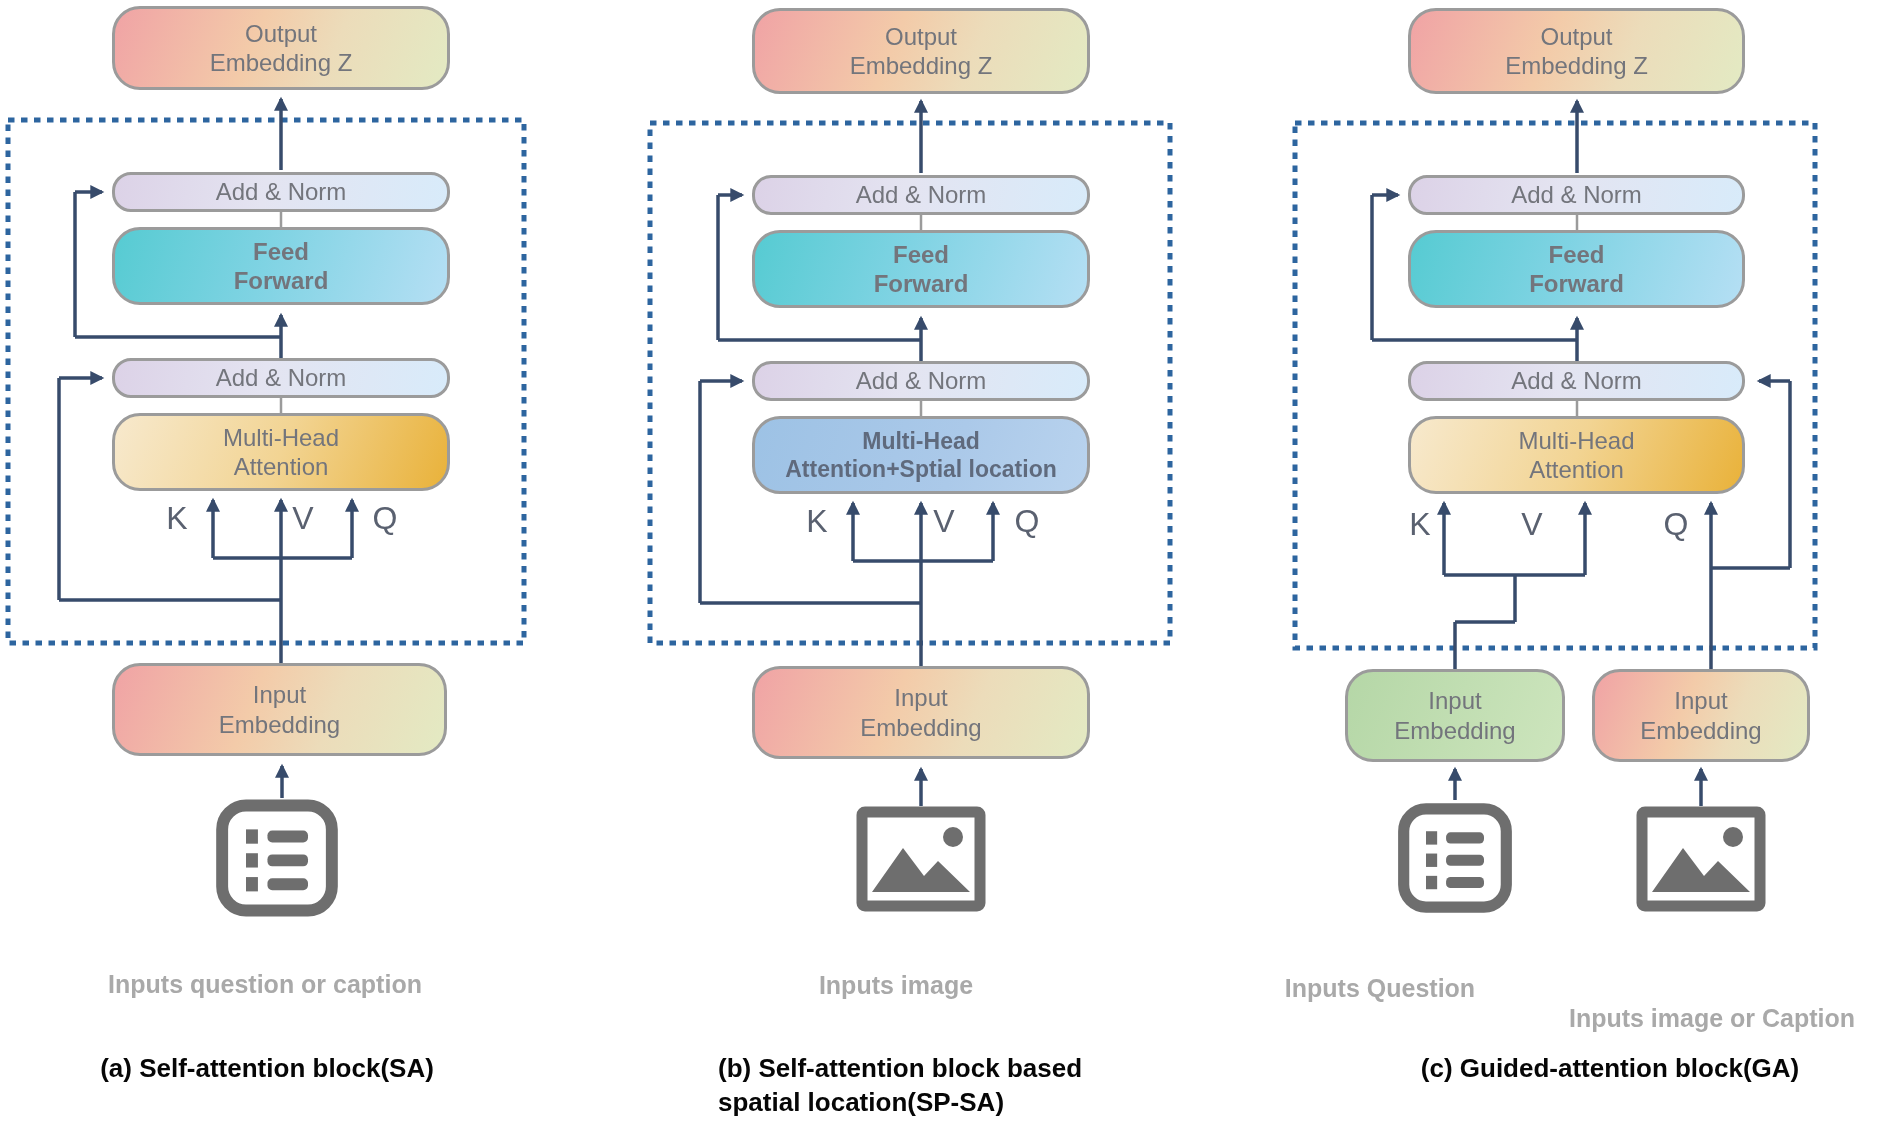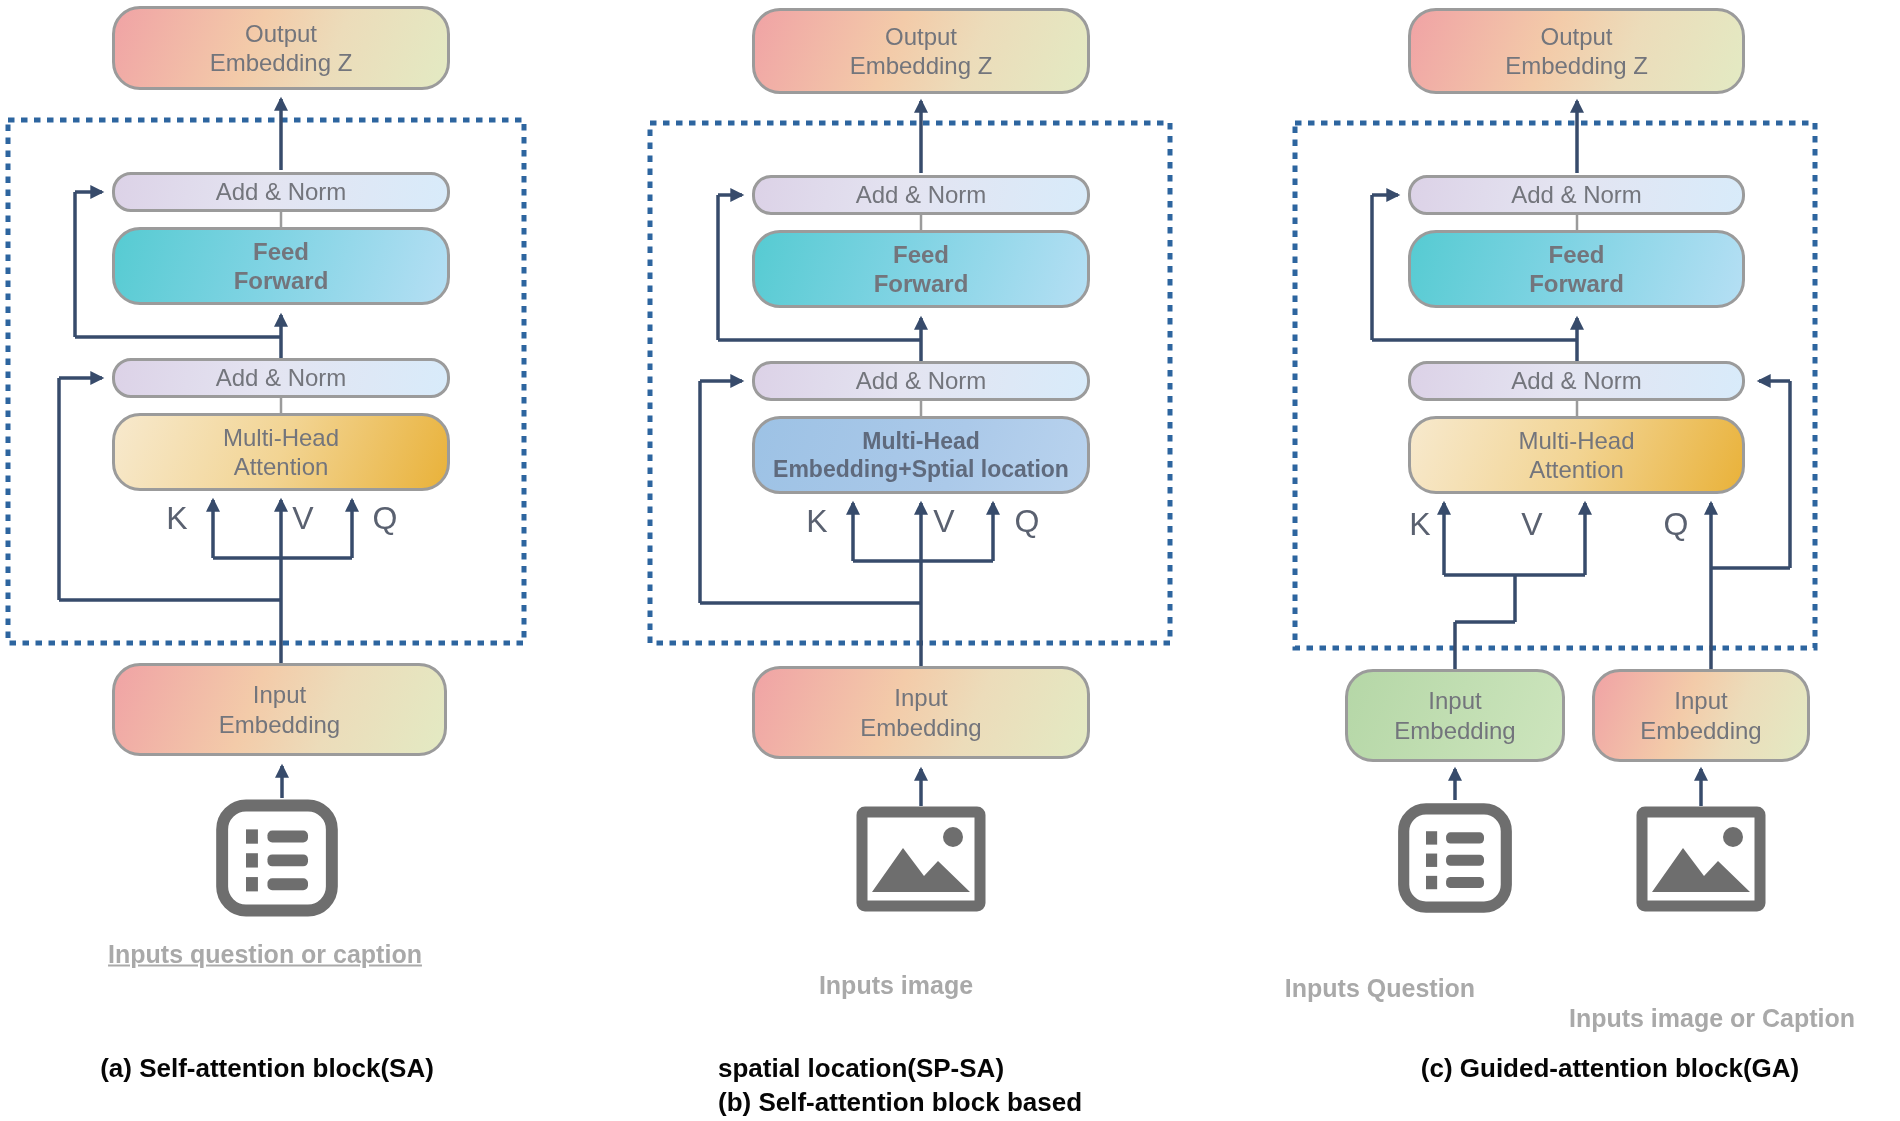--- a/index.html
+++ b/index.html
@@ -140,61 +140,61 @@
       <svg viewBox="0 0 104 100">
         <rect x="6" y="6" width="92" height="88" rx="20" fill="#ffffff" stroke="#6e6e6e" stroke-width="10"></rect>
         <rect x="26" y="26" width="10" height="12" fill="#6e6e6e"></rect>
         <rect x="44" y="27" width="34" height="10" rx="4" fill="#6e6e6e"></rect>
         <rect x="26" y="46" width="10" height="12" fill="#6e6e6e"></rect>
         <rect x="44" y="47" width="34" height="10" rx="4" fill="#6e6e6e"></rect>
         <rect x="26" y="66" width="10" height="12" fill="#6e6e6e"></rect>
         <rect x="44" y="67" width="34" height="10" rx="4" fill="#6e6e6e"></rect>
       </svg>
     </div>
-    <div class="cap" style="left:265px;top:954px;text-decoration:underline;">Inputs question or caption</div>
+    <div class="cap" style="left:265px;top:984px;">Inputs question or caption</div>
     <div class="title" style="left:267px;top:1068px;">(a) Self-attention block(SA)</div>
   </div>
 
   <div>
     <div class="box warm r16" style="left:752px;top:8px;width:338px;height:86px;">
       <span class="bt">Output</span>
       <span class="bt">Embedding Z</span>
     </div>
     <div class="box addnorm pill" style="left:752px;top:175px;width:338px;height:40px;">
       <span class="bt">Add &amp; Norm</span>
     </div>
     <div class="box ff r16" style="left:752px;top:230px;width:338px;height:78px;">
       <span class="bt">Feed</span>
       <span class="bt">Forward</span>
     </div>
     <div class="box addnorm pill" style="left:752px;top:361px;width:338px;height:40px;">
       <span class="bt">Add &amp; Norm</span>
     </div>
     <div class="box mhablue r16" style="left:752px;top:416px;width:338px;height:78px;">
       <span class="bt">Multi-Head</span>
-      <span class="bt">Embedding+Sptial location</span>
+      <span class="bt">Attention+Sptial location</span>
     </div>
     <div class="kvq" style="left:817px;top:521px;">K</div>
     <div class="kvq" style="left:944px;top:521px;">V</div>
     <div class="kvq" style="left:1027px;top:521px;">Q</div>
     <div class="box warm r16" style="left:752px;top:666px;width:338px;height:93px;">
       <span class="bt">Input</span>
       <span class="bt">Embedding</span>
     </div>
     <div class="icon" style="left:856px;top:806px;width:130px;height:106px;">
       <svg viewBox="0 0 130 106">
         <rect x="6" y="6" width="118" height="94" rx="3" fill="#ffffff" stroke="#6e6e6e" stroke-width="11"></rect>
         <circle cx="97" cy="31" r="10" fill="#6e6e6e"></circle>
         <polygon points="16,86 47,42 68,70 82,55 114,86" fill="#6e6e6e"></polygon>
       </svg>
     </div>
     <div class="cap" style="left:896px;top:985px;">Inputs image</div>
     <div class="titleblock" style="left:718px;top:1051px;">
+      <span>(b) Self-attention block based</span>
       <span>spatial location(SP-SA)</span>
-      <span>(b) Self-attention block based</span>
     </div>
   </div>
 
   <div>
     <div class="box warm r16" style="left:1408px;top:8px;width:337px;height:86px;">
       <span class="bt">Output</span>
       <span class="bt">Embedding Z</span>
     </div>
     <div class="box addnorm pill" style="left:1408px;top:175px;width:337px;height:40px;">
       <span class="bt">Add &amp; Norm</span>

